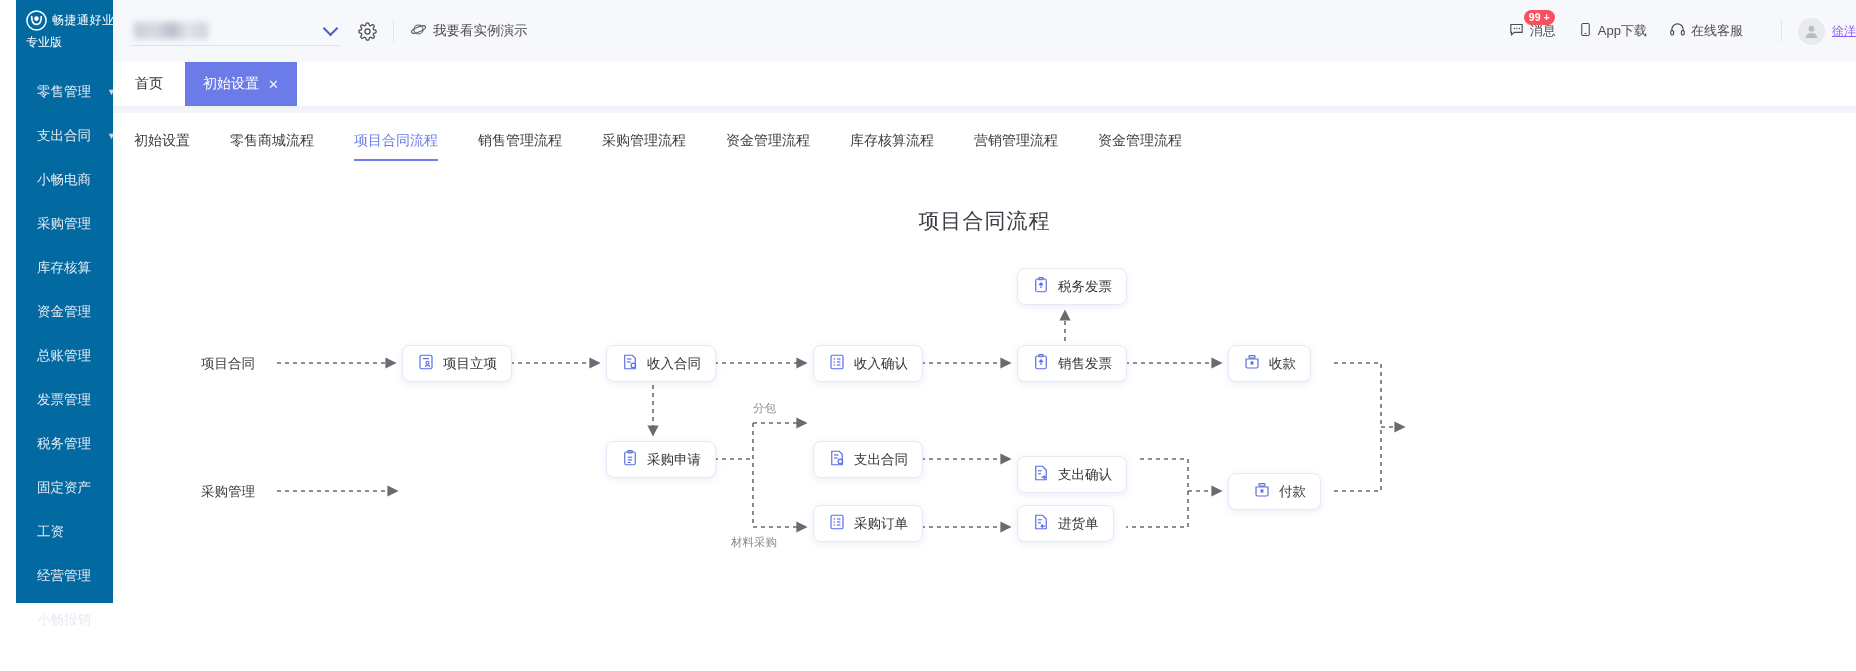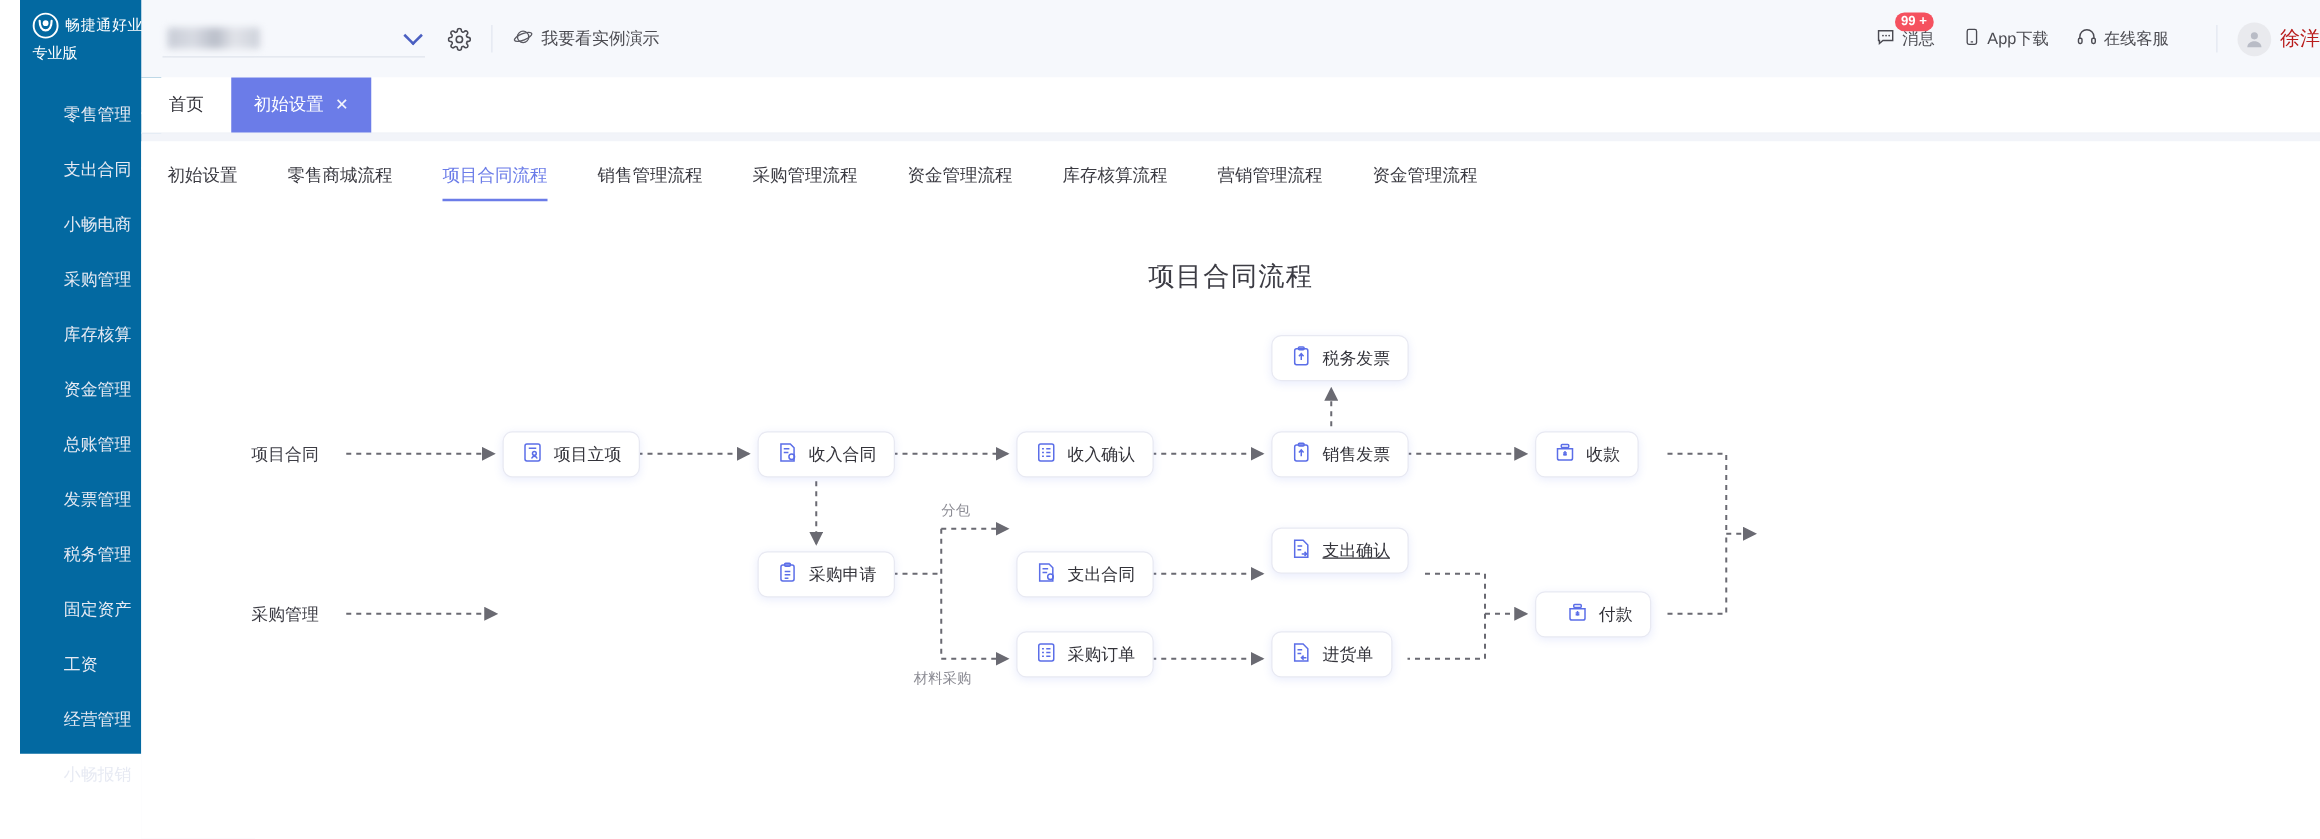--- a/index.html
+++ b/index.html
@@ -22,22 +22,22 @@
   .logo-row { display: flex; align-items: center; gap: 4px; }
   .logo-mark {
     width: 24px; height: 24px; flex: 0 0 24px;
     display: flex; align-items: center; justify-content: center;
   }
   .logo-text { color: #fff; font-size: 12px; letter-spacing: .5px; white-space: nowrap; }
   .logo-sub { color: #fff; font-size: 12px; margin-top: 2px; padding-left: 2px; }
   .nav-list { margin-top: 8px; }
   .nav-item {
     height: 44px; display: flex; align-items: center;
-    padding-left: 35px; color: #e7eaf3; font-size: 13.5px; cursor: pointer;
-    gap: 6px;
+    padding-left: 21px; color: #e7eaf3; font-size: 13.5px; cursor: pointer;
+    gap: 16px;
   }
   .caret { font-size: 9px; color: #cdd4e6; }
 
   
   .header {
     position: absolute; left: 113px; top: 0; right: 0; height: 62px;
     background: #f6f8fc; display: flex; align-items: center;
   }
   .company-sel {
     margin-left: 17px; width: 210px; height: 30px;
@@ -71,21 +71,21 @@
   }
   .badge {
     position: absolute; left: 16px; top: -11px;
     background: #f5515f; color: #fff; font-size: 10.5px; font-weight: bold;
     border-radius: 9px; padding: 1px 5px; line-height: 13px; white-space: nowrap;
   }
   .avatar {
     width: 27px; height: 27px; border-radius: 50%; background: #e9eaee;
     display: flex; align-items: center; justify-content: center; margin-right: 7px;
   }
-  .uname { color: #b91c1c; font-size: 16px; white-space: nowrap; }
+  .uname { color: #8b5cf6; font-size: 12px; white-space: nowrap; text-decoration: underline; }
 
   
   .tabstrip {
     position: absolute; left: 113px; top: 62px; right: 0; height: 45px;
     background: #fff; display: flex; align-items: stretch;
     border-bottom: 1px solid #eceff5;
   }
   .tab-home {
     display: flex; align-items: center; padding: 0 22px;
     font-size: 14px; color: #33333a; cursor: pointer;
@@ -446,21 +446,21 @@
             <svg width="18" height="18" viewBox="0 0 24 24" fill="none" stroke="#5b6ee8" stroke-width="1.6">
               <path d="M5 3h10l4 4v14H5z"></path>
                 <line x1="8" y1="8" x2="14" y2="8"></line>
                 <line x1="8" y1="12" x2="13" y2="12"></line>
               <circle cx="16.5" cy="16.5" r="3"></circle>
             </svg>
           </span>
           <span>支出合同</span>
         </div>
 
-        <div class="node" style="left:904px; top:309px;text-decoration:underline;">
+        <div class="node" style="left:904px; top:343px;">
           <span>
             <svg width="18" height="18" viewBox="0 0 24 24" fill="none" stroke="#5b6ee8" stroke-width="1.6">
               <path d="M5 3h9l5 5v13H5z"></path>
                 <line x1="8" y1="9" x2="13" y2="9"></line>
                 <line x1="8" y1="13" x2="12" y2="13"></line>
               <path d="M12.5 17.5h5M15.5 15.3l2.3 2.2-2.3 2.2"></path>
             </svg>
           </span>
           <span>支出确认</span>
         </div>

